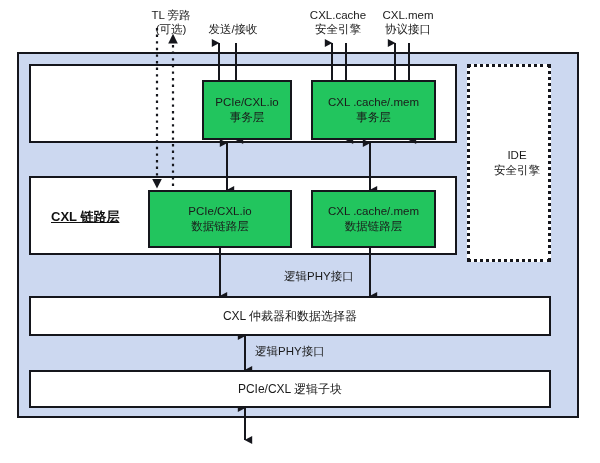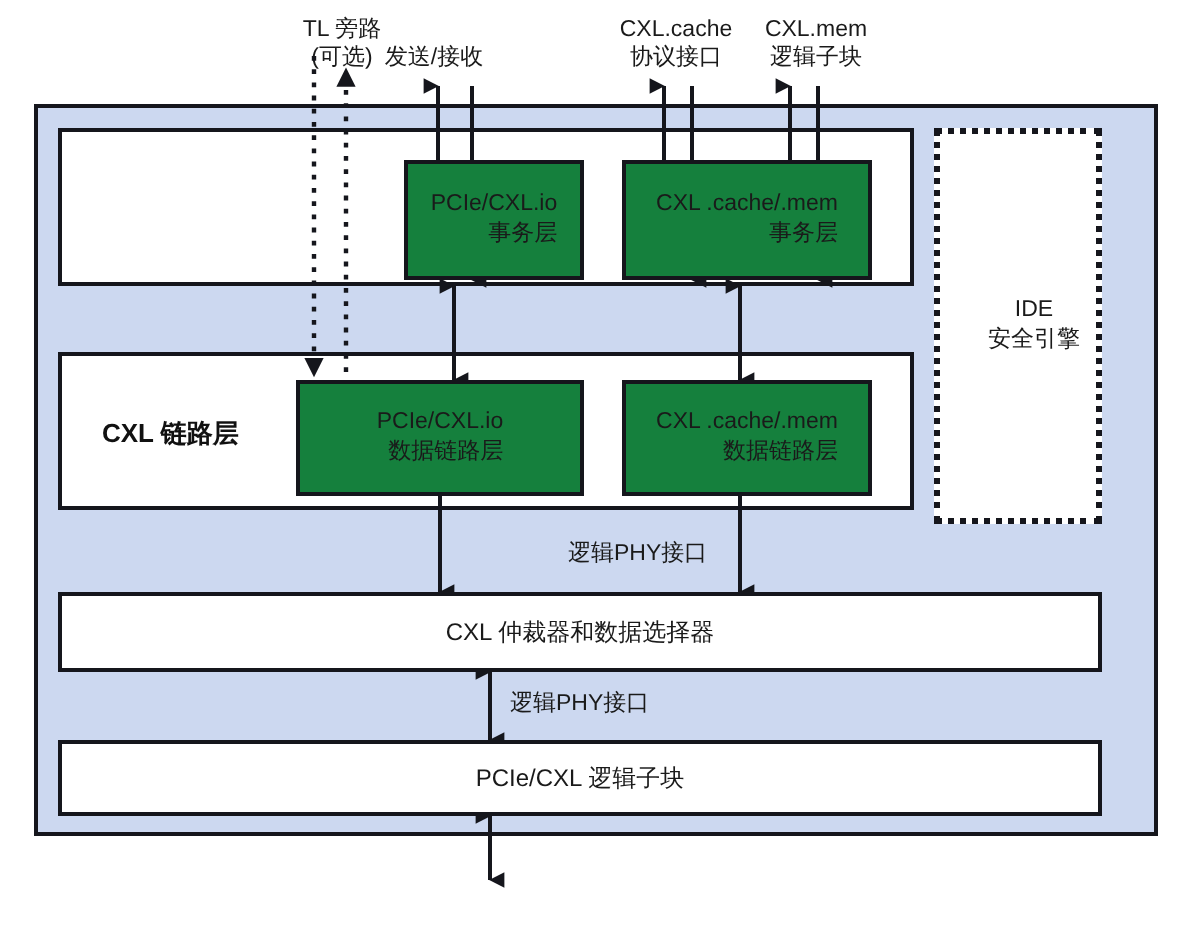--- a/index.html
+++ b/index.html
@@ -55,27 +55,27 @@
     position: absolute;
     font-weight: bold;
     font-size: 13px;
     color: #111;
     white-space: nowrap;
   }
 
   
   .subblock {
     position: absolute;
-    background: #15803d;
+    background: #22c55e;
     border: 2px solid #15161c;
     box-sizing: border-box;
     display: flex;
     align-items: center;
     justify-content: center;
-    text-align: right;
+    text-align: center;
     font-size: 11.5px;
     line-height: 15px;
     color: #1a1a1a;
     white-space: pre-line;
     z-index: 5;
   }
 
   
   .ide-box {
     position: absolute;
@@ -144,27 +144,27 @@
   }
 </style>
 </head>
 <body>
 
 <div id="stage">
 
   <div class="callout" style="left:128px; top:8px; width:86px;">TL 旁路
 (可选)</div>
 
-  <div class="callout" style="left:172px; top:22px; width:90px;text-align:center;">发送/接收</div>
+  <div class="callout" style="left:188px; top:22px; width:90px;text-align:center;">发送/接收</div>
 
   <div class="callout" style="left:294px; top:8px; width:88px;">CXL.cache
+安全引擎</div>
+
+  <div class="callout" style="left:366px; top:8px; width:84px;">CXL.mem
 协议接口</div>
-
-  <div class="callout" style="left:366px; top:8px; width:84px;">CXL.mem
-逻辑子块</div>
 
   <svg id="wires" viewBox="0 0 600 463">
     <defs>
       <marker id="arrHead" markerWidth="9" markerHeight="9" refX="4.5" refY="8" orient="auto" markerUnits="userSpaceOnUse">
         <path d="M0.6,0.8 L4.5,8.4 L8.4,0.8 Z" fill="#15161c"></path>
       </marker>
       <marker id="arrHeadUp" markerWidth="9" markerHeight="9" refX="4.5" refY="8" orient="auto" markerUnits="userSpaceOnUse">
         <path d="M0.6,0.8 L4.5,8.4 L8.4,0.8 Z" fill="#15161c"></path>
       </marker>
     </defs>
@@ -205,21 +205,21 @@
 
   <div class="panel" style="left:29px; top:64px; width:428px; height:79px;"></div>
 
   <div class="subblock" style="left:202px; top:80px; width:90px; height:60px;">PCIe/CXL.io
 事务层</div>
 
   <div class="subblock" style="left:311px; top:80px; width:125px; height:60px;">CXL .cache/.mem
 事务层</div>
 
   <div class="panel" style="left:29px; top:176px; width:428px; height:79px;"></div>
-  <div class="panel-title" style="left:51px; top:208px;">CXL 链路层</div>
+  <div class="panel-title" style="left:51px; top:208px;text-decoration:underline;">CXL 链路层</div>
 
   <div class="subblock" style="left:148px; top:190px; width:144px; height:58px;">PCIe/CXL.io
 数据链路层</div>
 
   <div class="subblock" style="left:311px; top:190px; width:125px; height:58px;">CXL .cache/.mem
 数据链路层</div>
 
   <div class="ide-box" style="left:467px; top:64px; width:84px; height:198px;padding-left:16px;">IDE
 安全引擎</div>
 

